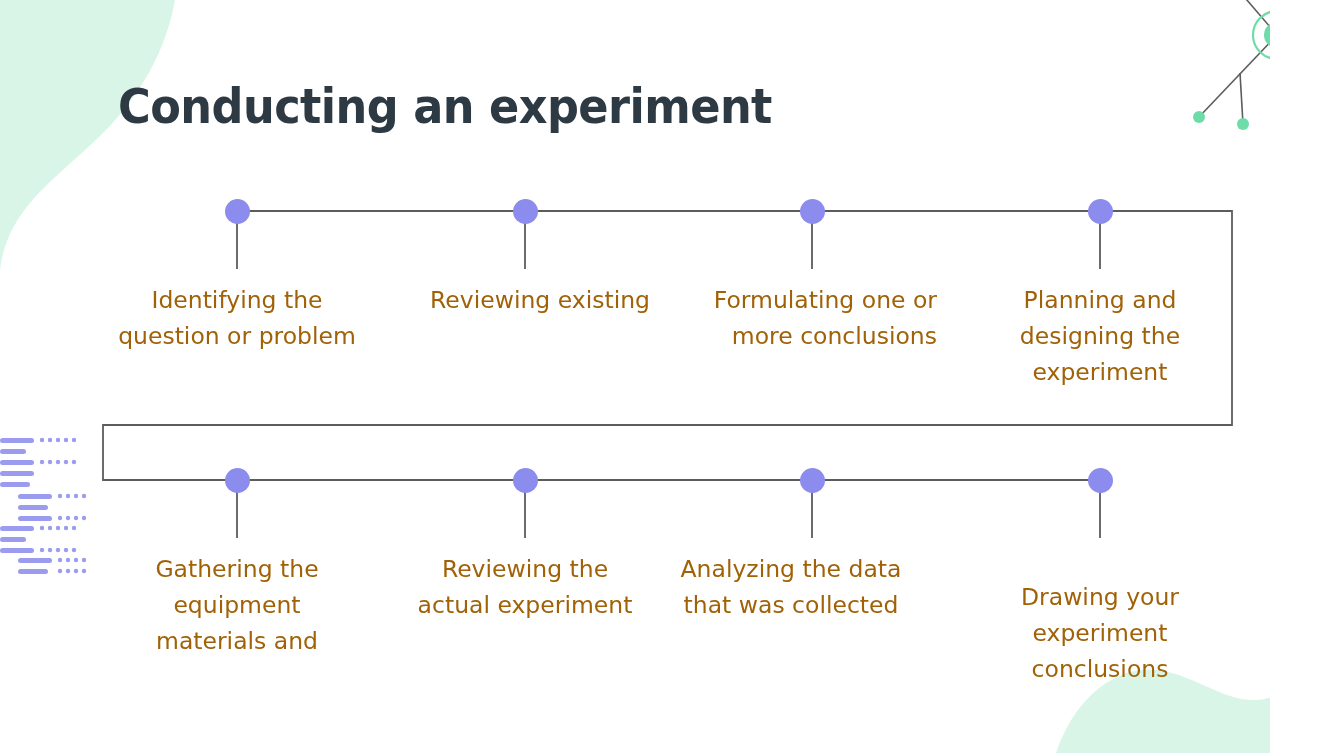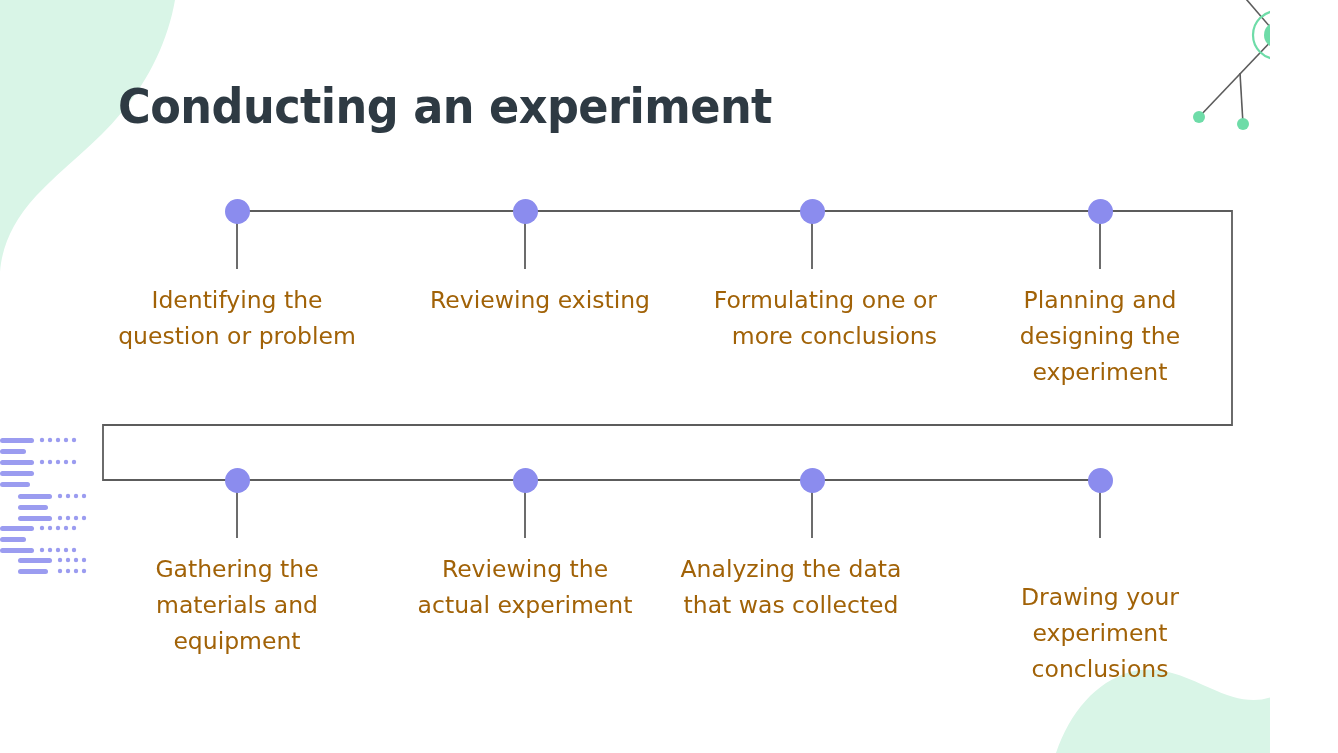--- a/index.html
+++ b/index.html
@@ -220,22 +220,22 @@
     <div>more conclusions</div>
   </div>
   <div class="step-label row1" style="left:975px;">
     <div>Planning and</div>
     <div>designing the</div>
     <div>experiment</div>
   </div>
 
   <div class="step-label row2" style="left:112px;">
     <div>Gathering the</div>
+    <div>equipment</div>
     <div>materials and</div>
-    <div>equipment</div>
   </div>
   <div class="step-label row2" style="left:400px;">
     <div>Reviewing the</div>
     <div>actual experiment</div>
   </div>
   <div class="step-label row2" style="left:666px;">
     <div>Analyzing the data</div>
     <div>that was collected</div>
   </div>
   <div class="step-label row2" style="left:975px;margin-top:28px;">

